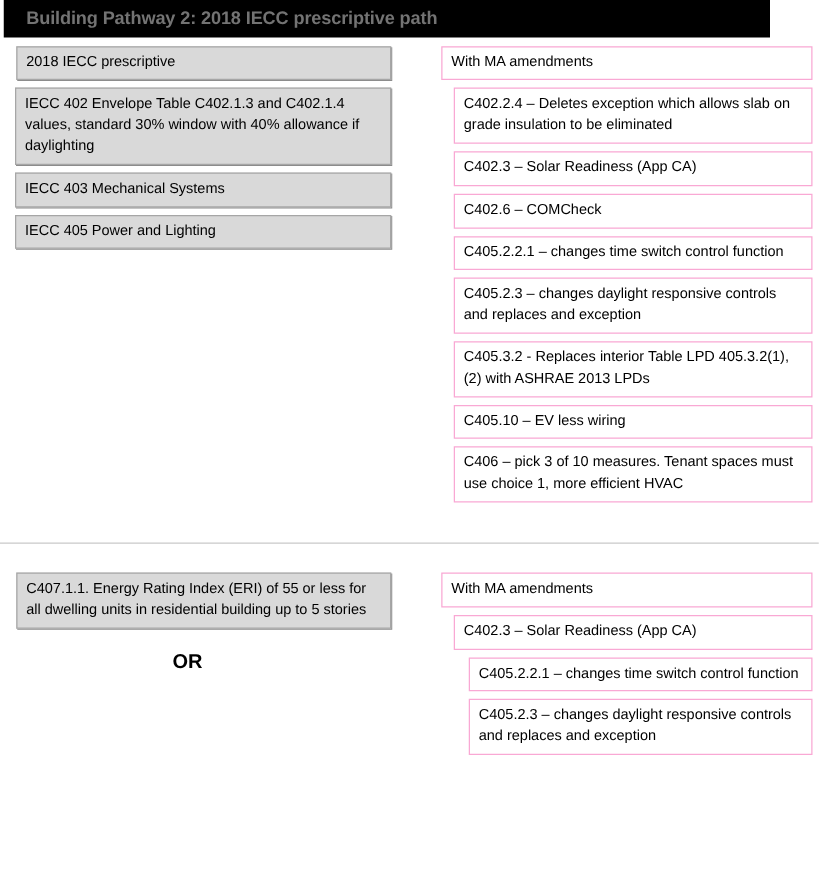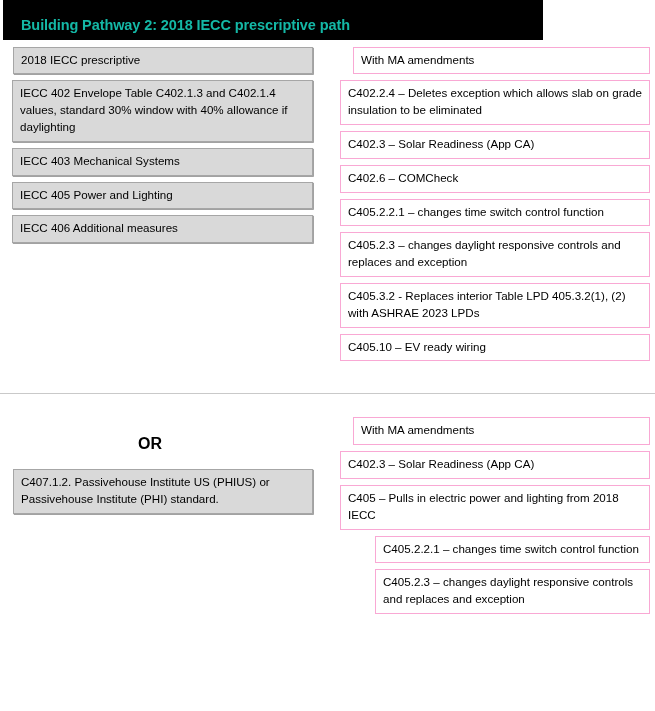--- a/index.html
+++ b/index.html
@@ -21,29 +21,29 @@
     height: 711px;
   }
 
   
   .section {
     position: relative;
     width: 655px;
   }
   .pathway-header {
     background: #000000;
-    color: #14b8a6;
+    color: #737373;
     font-size: 14.5px;
     font-weight: bold;
     letter-spacing: -0.1px;
-    padding: 17px 0 6px 18px;
+    padding: 7px 0 6px 18px;
     margin: 0 3px 0 3px;
     line-height: 1.15;
     box-sizing: border-box;
-    width: 540px;
+    width: 613px;
   }
   .divider {
     border-top: 1px solid #c9c9c9;
     margin: 0;
     height: 0;
     font-size: 0;
     line-height: 0;
   }
 
   
@@ -84,21 +84,21 @@
     background: #ffffff;
     border: 1px solid #f9a8d4;
   }
 
   
   .l0 { margin-left: 13px; margin-right: 27px; }
   .l1 { margin-left: 12px; margin-right: 27px; }
 
   
   .r0 { margin-left: 13px; margin-right: 5px; }
-  .r1 { margin-right: 5px; }
+  .r1 { margin-left: 23px; margin-right: 5px; }
   .r2 { margin-left: 35px; margin-right: 5px; }
 
   .or-text {
     text-align: center;
     font-size: 16px;
     font-weight: bold;
     margin: 18px 0 16px 0;
     padding-right: 40px;
   }
 
@@ -115,58 +115,57 @@
 
     <div class="cols">
 
       <div class="col-left">
         <div class="box box-grey l0">2018 IECC prescriptive</div>
 
         <div class="box box-grey l1">IECC 402 Envelope
 Table C402.1.3 and C402.1.4  values, standard 30% window with 40% allowance if daylighting</div>
         <div class="box box-grey l1">IECC 403 Mechanical Systems</div>
         <div class="box box-grey l1">IECC 405 Power and Lighting</div>
-        <div class="box box-grey l1">IECC 406 Additional measures</div>
       </div>
 
       <div class="col-right">
         <div class="box box-white r0">With MA amendments</div>
 
         <div class="box box-white r1">C402.2.4 – Deletes exception which allows slab on grade insulation to be eliminated</div>
         <div class="box box-white r1">C402.3 – Solar Readiness (App CA)</div>
         <div class="box box-white r1">C402.6 – COMCheck</div>
         <div class="box box-white r1">C405.2.2.1 – changes time switch control function</div>
         <div class="box box-white r1">C405.2.3 – changes daylight responsive controls and replaces and exception</div>
-        <div class="box box-white r1">C405.3.2 - Replaces interior Table LPD 405.3.2(1), (2) with ASHRAE 2023 LPDs</div>
-        <div class="box box-white r1">C405.10 – EV ready wiring</div>
+        <div class="box box-white r1">C405.3.2 - Replaces interior Table LPD 405.3.2(1), (2) with ASHRAE 2013 LPDs</div>
+        <div class="box box-white r1">C405.10 – EV less wiring</div>
+        <div class="box box-white r1">C406 – pick 3 of 10 measures. Tenant spaces must use choice 1, more efficient HVAC</div>
       </div>
 
     </div>
   </div>
 
   <div class="sec2-gap"></div>
   <div class="divider"></div>
 
   <div class="section" style="margin-top:16px;">
 
 
     <div class="cols">
 
       <div class="col-left">
+        <div class="box box-grey l0">C407.1.1. Energy Rating Index (ERI) of 55 or less for all dwelling units in residential building up to 5 stories</div>
 
         <div class="or-text">OR</div>
 
-        <div class="box box-grey l0">C407.1.2. Passivehouse Institute US (PHIUS) or Passivehouse Institute (PHI) standard.</div>
       </div>
 
       <div class="col-right">
         <div class="box box-white r0">With MA amendments</div>
 
         <div class="box box-white r1">C402.3 – Solar Readiness (App CA)</div>
-        <div class="box box-white r1">C405 – Pulls in electric power and lighting from 2018 IECC</div>
         <div class="box box-white r2">C405.2.2.1 – changes time switch control function</div>
         <div class="box box-white r2">C405.2.3 – changes daylight responsive controls and replaces and exception</div>
 
       </div>
 
     </div>
   </div>
 
 </div>
 

